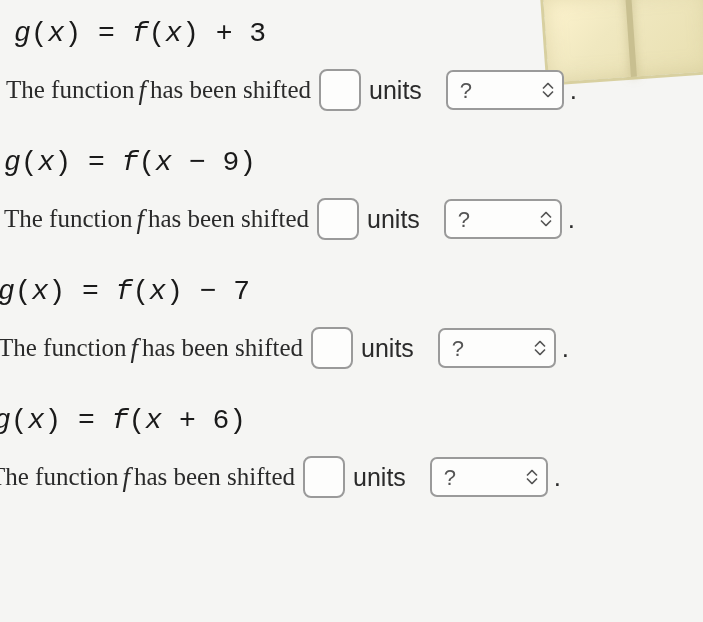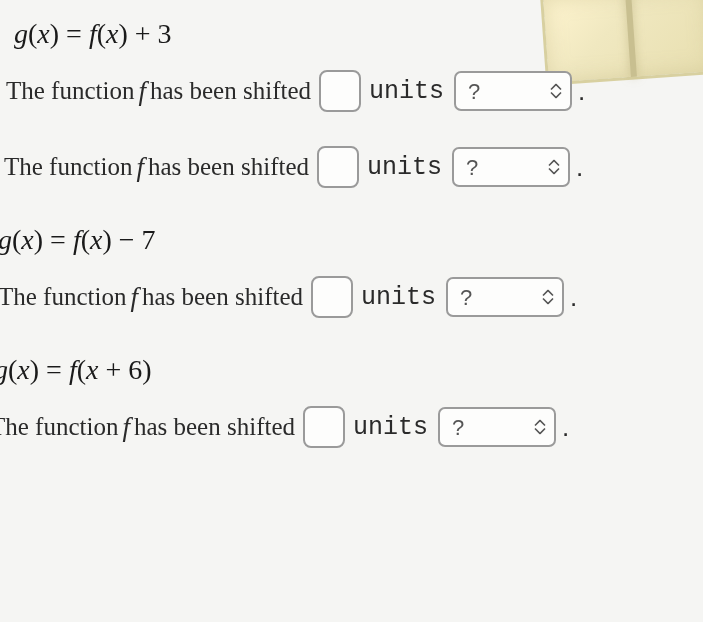--- a/index.html
+++ b/index.html
@@ -40,20 +40,21 @@
       box-shadow: 0 0 10px rgba(180,170,120,0.6);
     }
     .block {
       margin-bottom: 6px;
     }
     .eq {
       font-style: italic;
       font-size: 28px;
       padding: 8px 0 14px 14px;
       color: #1a1a1a;
+      font-family: Liberation Mono, monospace;
     }
     .eq .p { font-style: normal; }
     .row {
       display: flex;
       align-items: center;
       flex-wrap: nowrap;
       padding: 6px 0 22px 6px;
       font-size: 25px;
       color: #2a2a2a;
       white-space: nowrap;
@@ -66,22 +67,22 @@
       border: 2px solid #9a9a9a;
       border-radius: 8px;
       margin: 0 8px;
       background: #fdfdfc;
       font-size: 22px;
       text-align: center;
       font-family: Arial, sans-serif;
       color: #333;
     }
     .units {
-      font-family: Liberation Mono, monospace;
-      margin-right: 10px;
+      font-family: Liberation Sans, sans-serif;
+      margin-right: 24px;
     }
     .selwrap {
       position: relative;
       display: flex;
       align-items: center;
     }
     .sel {
       appearance: none;
       -webkit-appearance: none;
       width: 118px;
@@ -141,20 +142,23 @@
         <svg width="12" height="7" viewBox="0 0 12 7">
             <path d="M1 1 L6 6 L11 1" fill="none" stroke="#555" stroke-width="1.6"></path>
           </svg>
       </span>
     </span>
     <span class="period">.</span>
   </div>
 </div>
 
 <div class="block b2">
+  <div class="eq">
+    <span>g</span><span class="p">(</span><span>x</span><span class="p">)</span> <span class="p">=</span> <span>f</span><span class="p">(</span><span>x</span> <span class="p">− 9)</span>
+  </div>
   <div class="row">
     <span class="txt">The function</span>
     <span class="fvar">f</span>
     <span class="txt">has been shifted</span>
     <input class="numbox" value="" style="">
     <span class="units">units</span>
     <span class="selwrap">
       <select class="sel">
         <option>?</option>
       </select>

